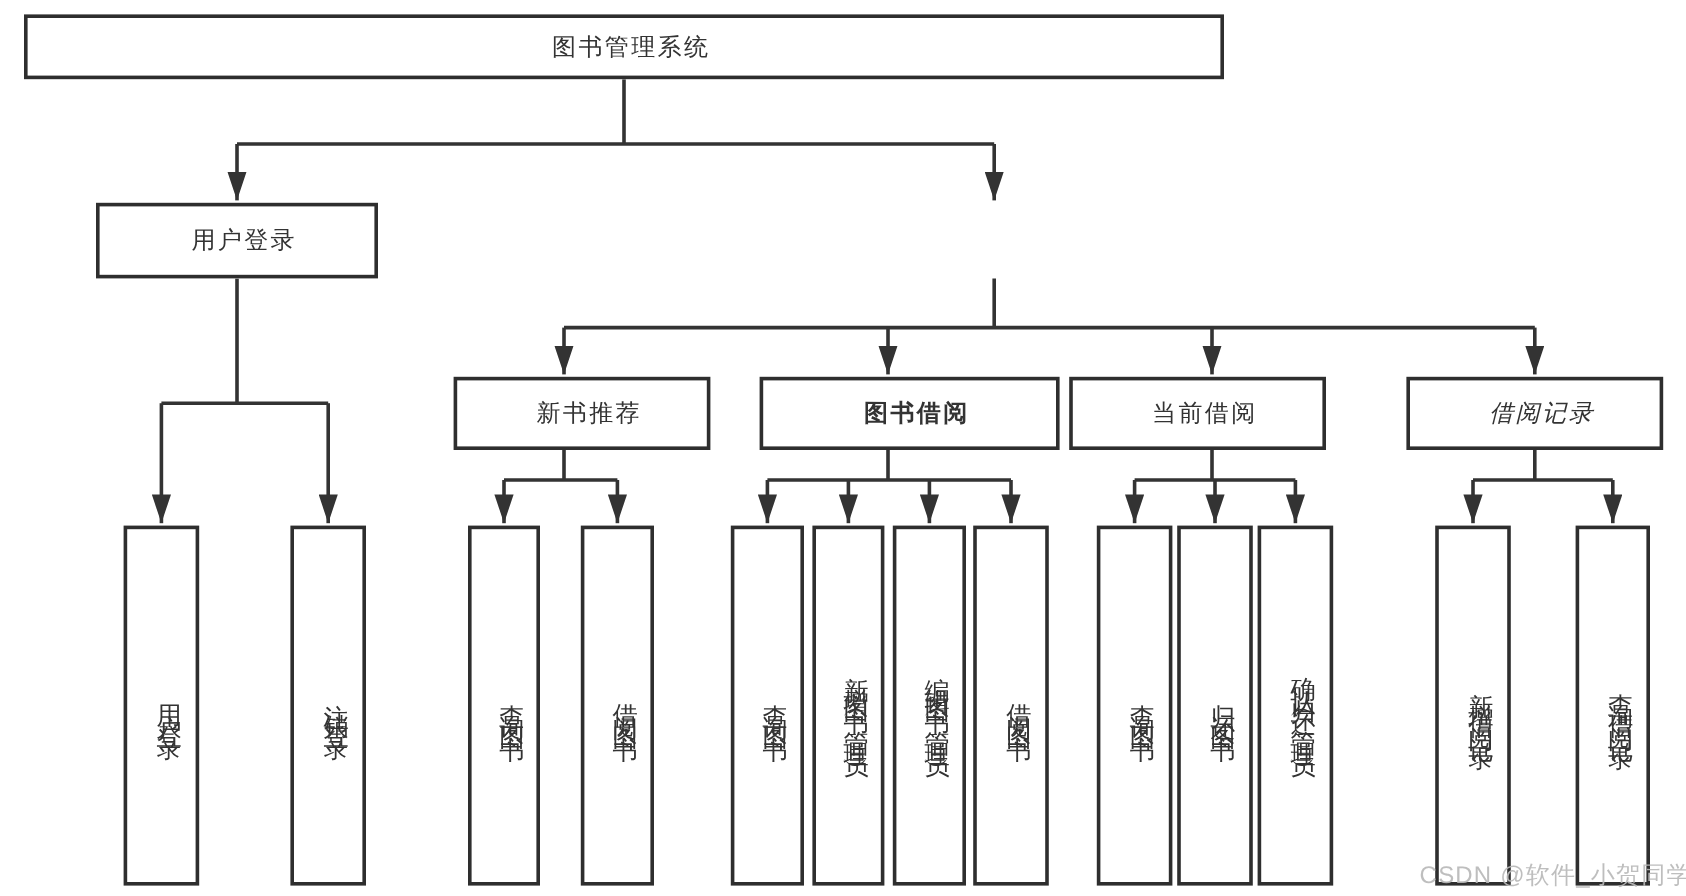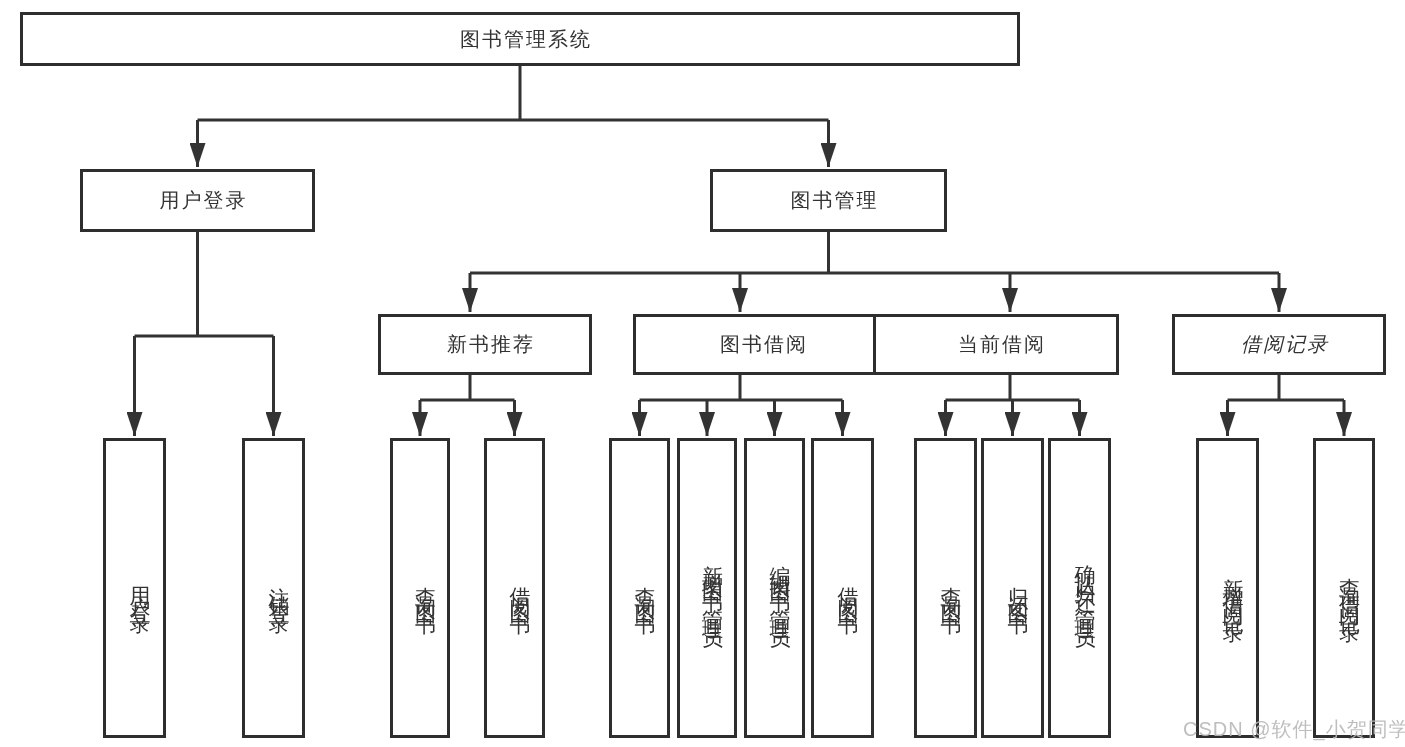--- a/index.html
+++ b/index.html
@@ -98,31 +98,28 @@
     <line class="arrowline" x1="1344" y1="400" x2="1344" y2="436" marker-end="url(#ah)"></line>
   </svg>
 
   <div class="node root" style="left:20px; top:12px; width:1000px; height:54px;">
     <span>图书管理系统</span>
   </div>
 
   <div class="node hnode" style="left:80px; top:169px; width:235px; height:63px;">
     <span>用户登录</span>
   </div>
-  <div class="node hnode" style="left:710px; top:169px; width:237px; height:63px;">
-    <span>图书管理</span>
-  </div>
 
   <div class="node hnode" style="left:363px; top:314px; width:214px; height:61px;margin-left:15px;">
     <span>新书推荐</span>
   </div>
-  <div class="node hnode" style="left:633px; top:314px; width:250px; height:61px;">
+  <div class="node hnode" style="left:633px; top:314px; width:250px; height:61px;font-weight:bold;">
     <span>图书借阅</span>
   </div>
-  <div class="node hnode" style="left:873px; top:314px; width:246px; height:61px;">
+  <div class="node hnode" style="left:891px; top:314px; width:214px; height:61px;">
     <span>当前借阅</span>
   </div>
   <div class="node hnode" style="left:1172px; top:314px; width:214px; height:61px;font-style:italic;">
     <span>借阅记录</span>
   </div>
 
   <div class="node leaf" style="left:103px; top:438px; width:63px; height:300px;">
     <span>用户登录</span>
   </div>
   <div class="node leaf" style="left:242px; top:438px; width:63px; height:300px;">

